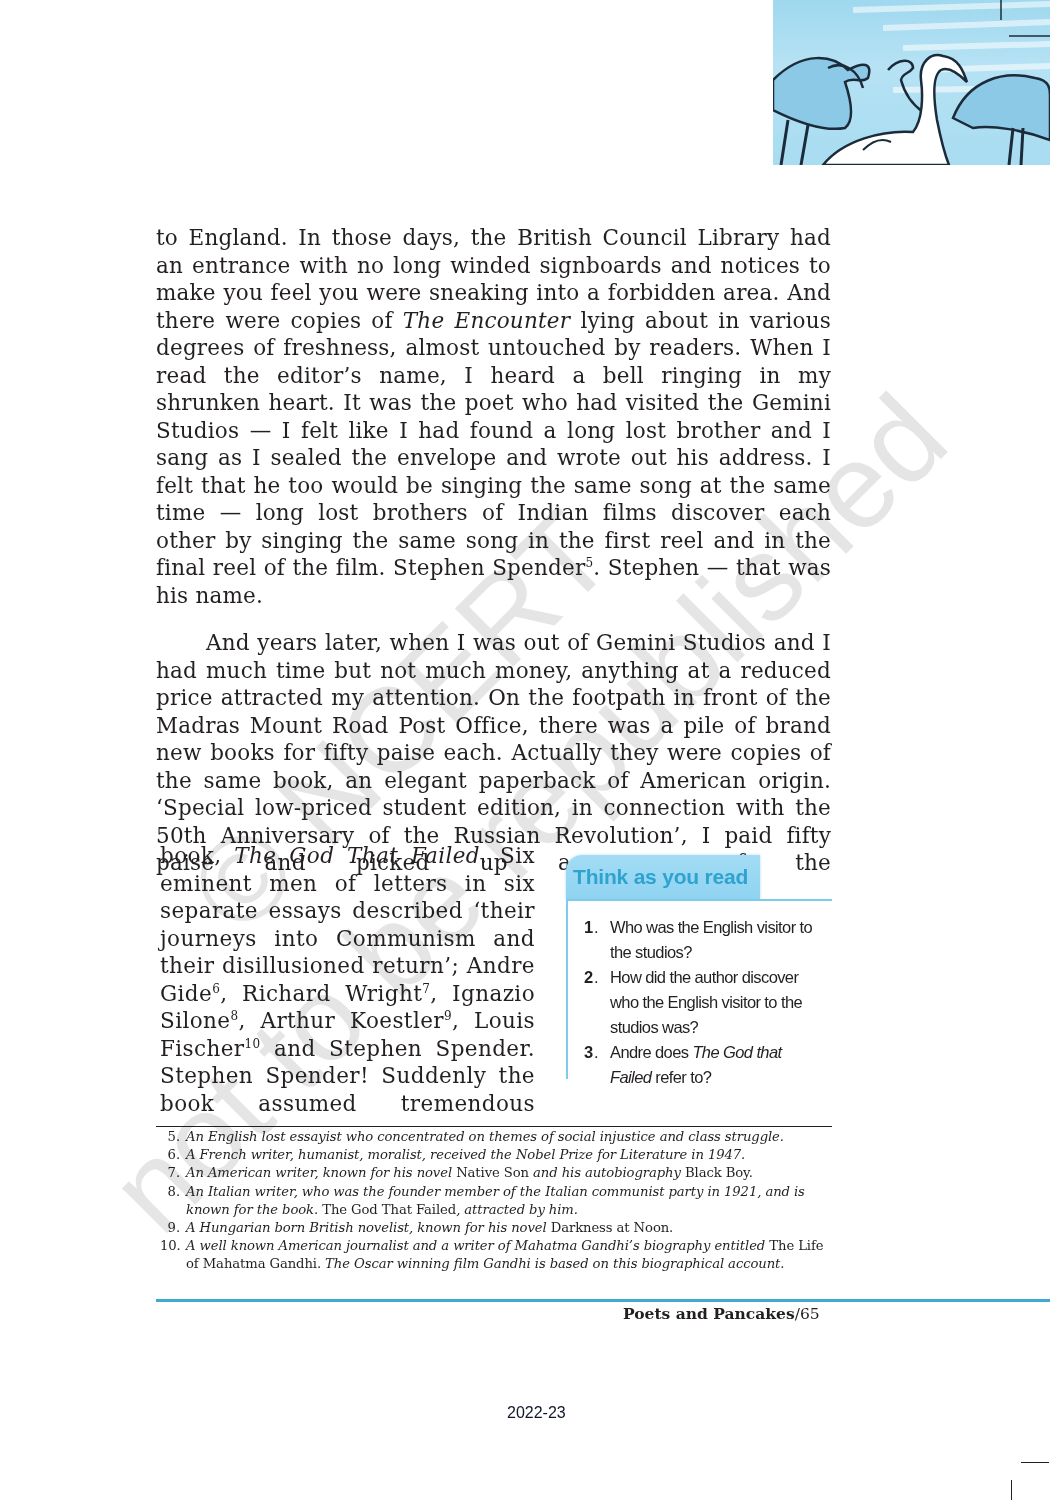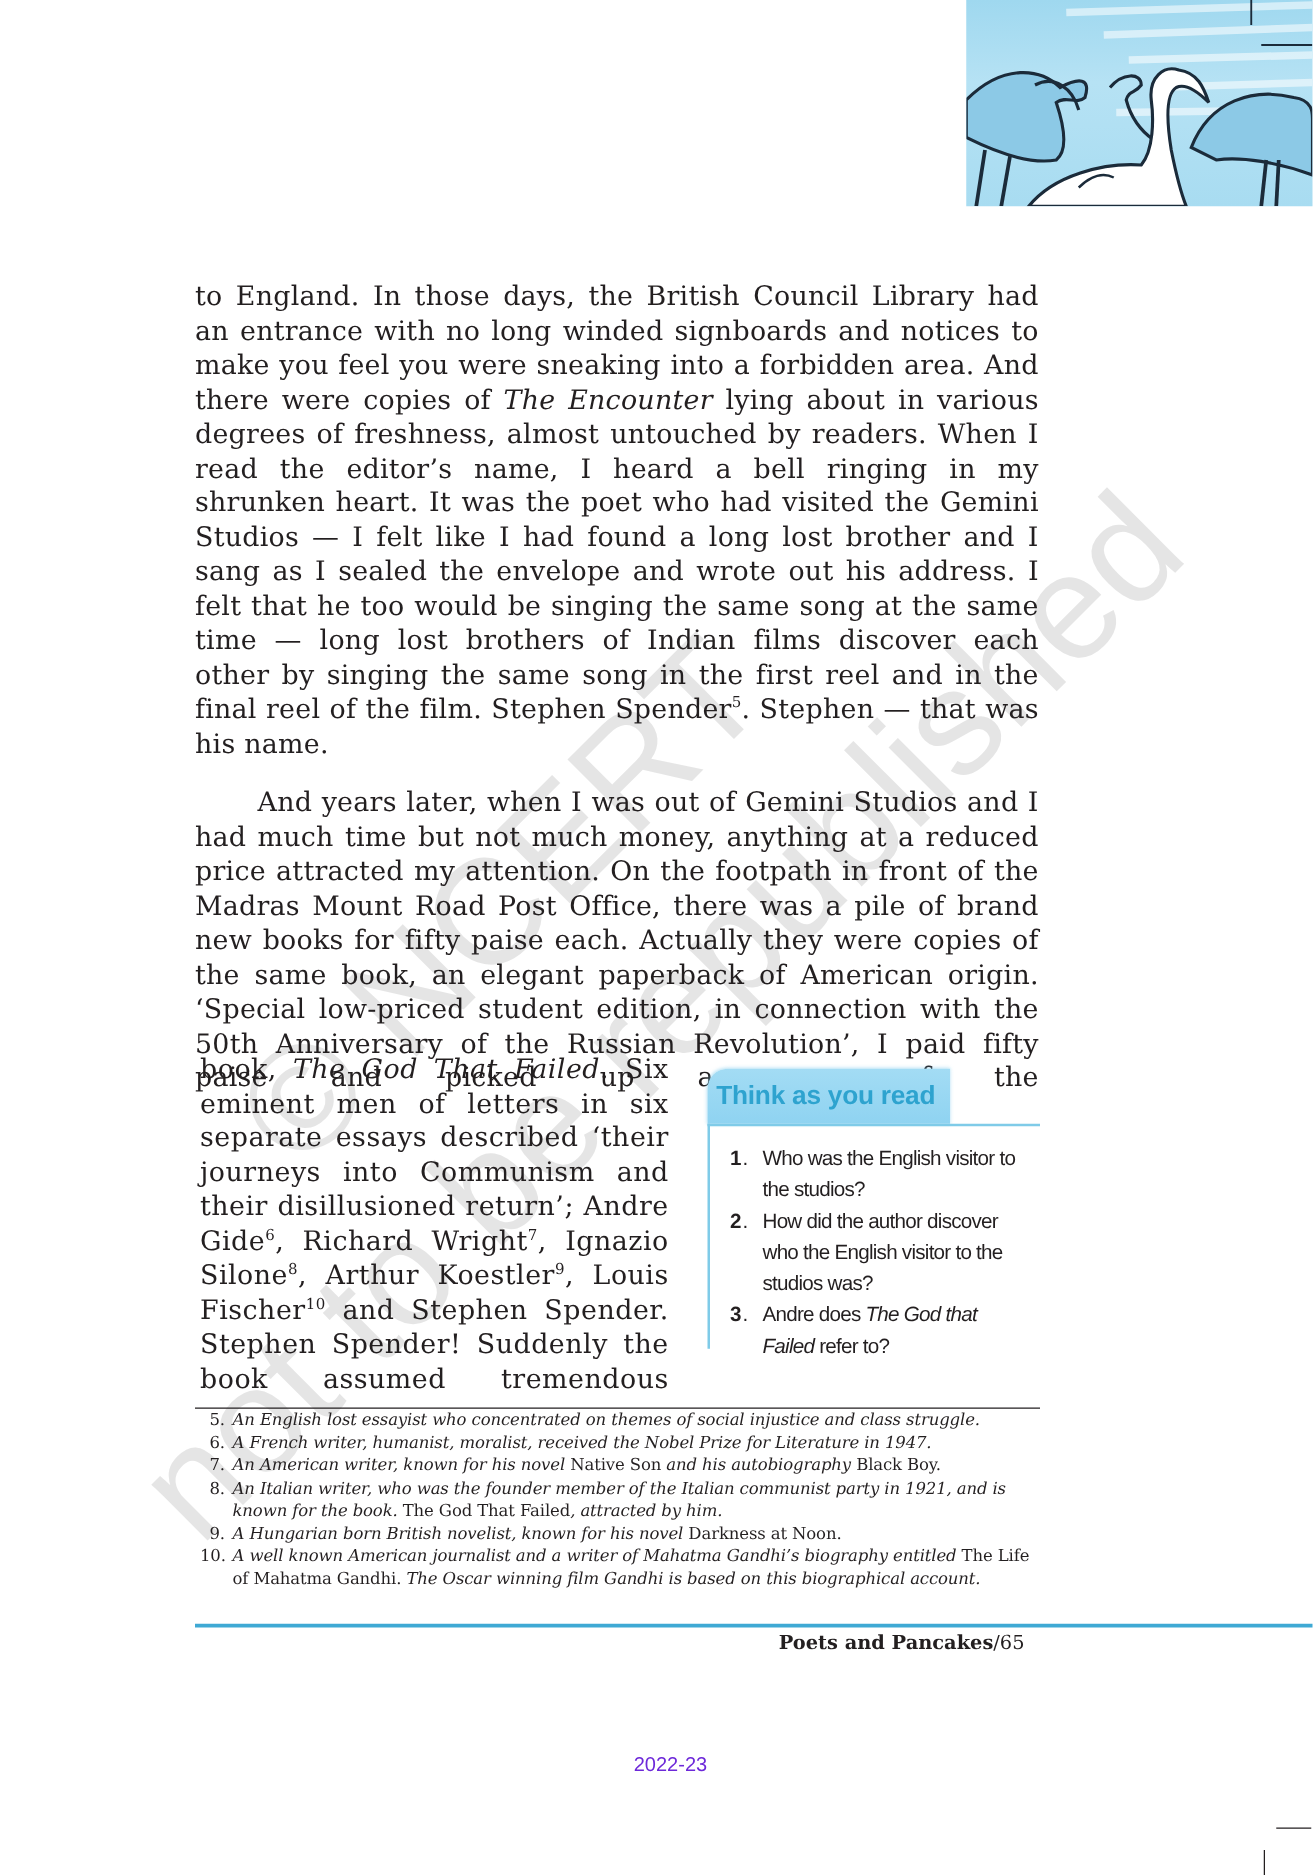--- a/index.html
+++ b/index.html
@@ -33,21 +33,21 @@
   .fn-rule { position: absolute; left: 156px; top: 1126px; width: 676px; height: 1px; background: #231f20; }
   .footnotes { position: absolute; left: 160px; top: 1128px; width: 676px; font-family: "DejaVu Serif", serif; font-size: 13.2px; line-height: 18.2px; margin: 0; padding: 0; list-style: none; letter-spacing: -0.1px; }
   .footnotes li { position: relative; padding-left: 26px; }
   .footnotes .fn-num { position: absolute; left: 0; width: 20px; text-align: right; font-style: normal; }
   .footnotes .it { font-style: italic; }
 
   .page-rule { position: absolute; left: 156px; top: 1299px; width: 894px; height: 3px; background: #3fa9d4; }
   .running-foot { position: absolute; left: 623px; top: 1304px; font-family: "DejaVu Serif", serif; font-size: 15.5px; }
   .running-foot .book { font-weight: bold; }
 
-  .year { position: absolute; left: 507px; top: 1404px; font-family: "Liberation Sans", sans-serif; font-size: 16px; color: #6d28d9; }
+  .year { position: absolute; left: 507px; top: 1404px; font-family: "Liberation Sans", sans-serif; font-size: 16px; color: #0f172a; }
 
   .watermark { position: absolute; pointer-events: none; color: rgba(160,160,160,0.28); font-family: "Liberation Sans", sans-serif; white-space: nowrap; transform-origin: left bottom; }
 </style>
 </head>
 <body>
 
 <div class="banner">
   <svg width="277" height="165" viewBox="0 0 277 165">
     <g stroke="#ffffff" stroke-opacity="0.55" stroke-width="6">
       <line x1="80" y1="10" x2="277" y2="4"></line>

